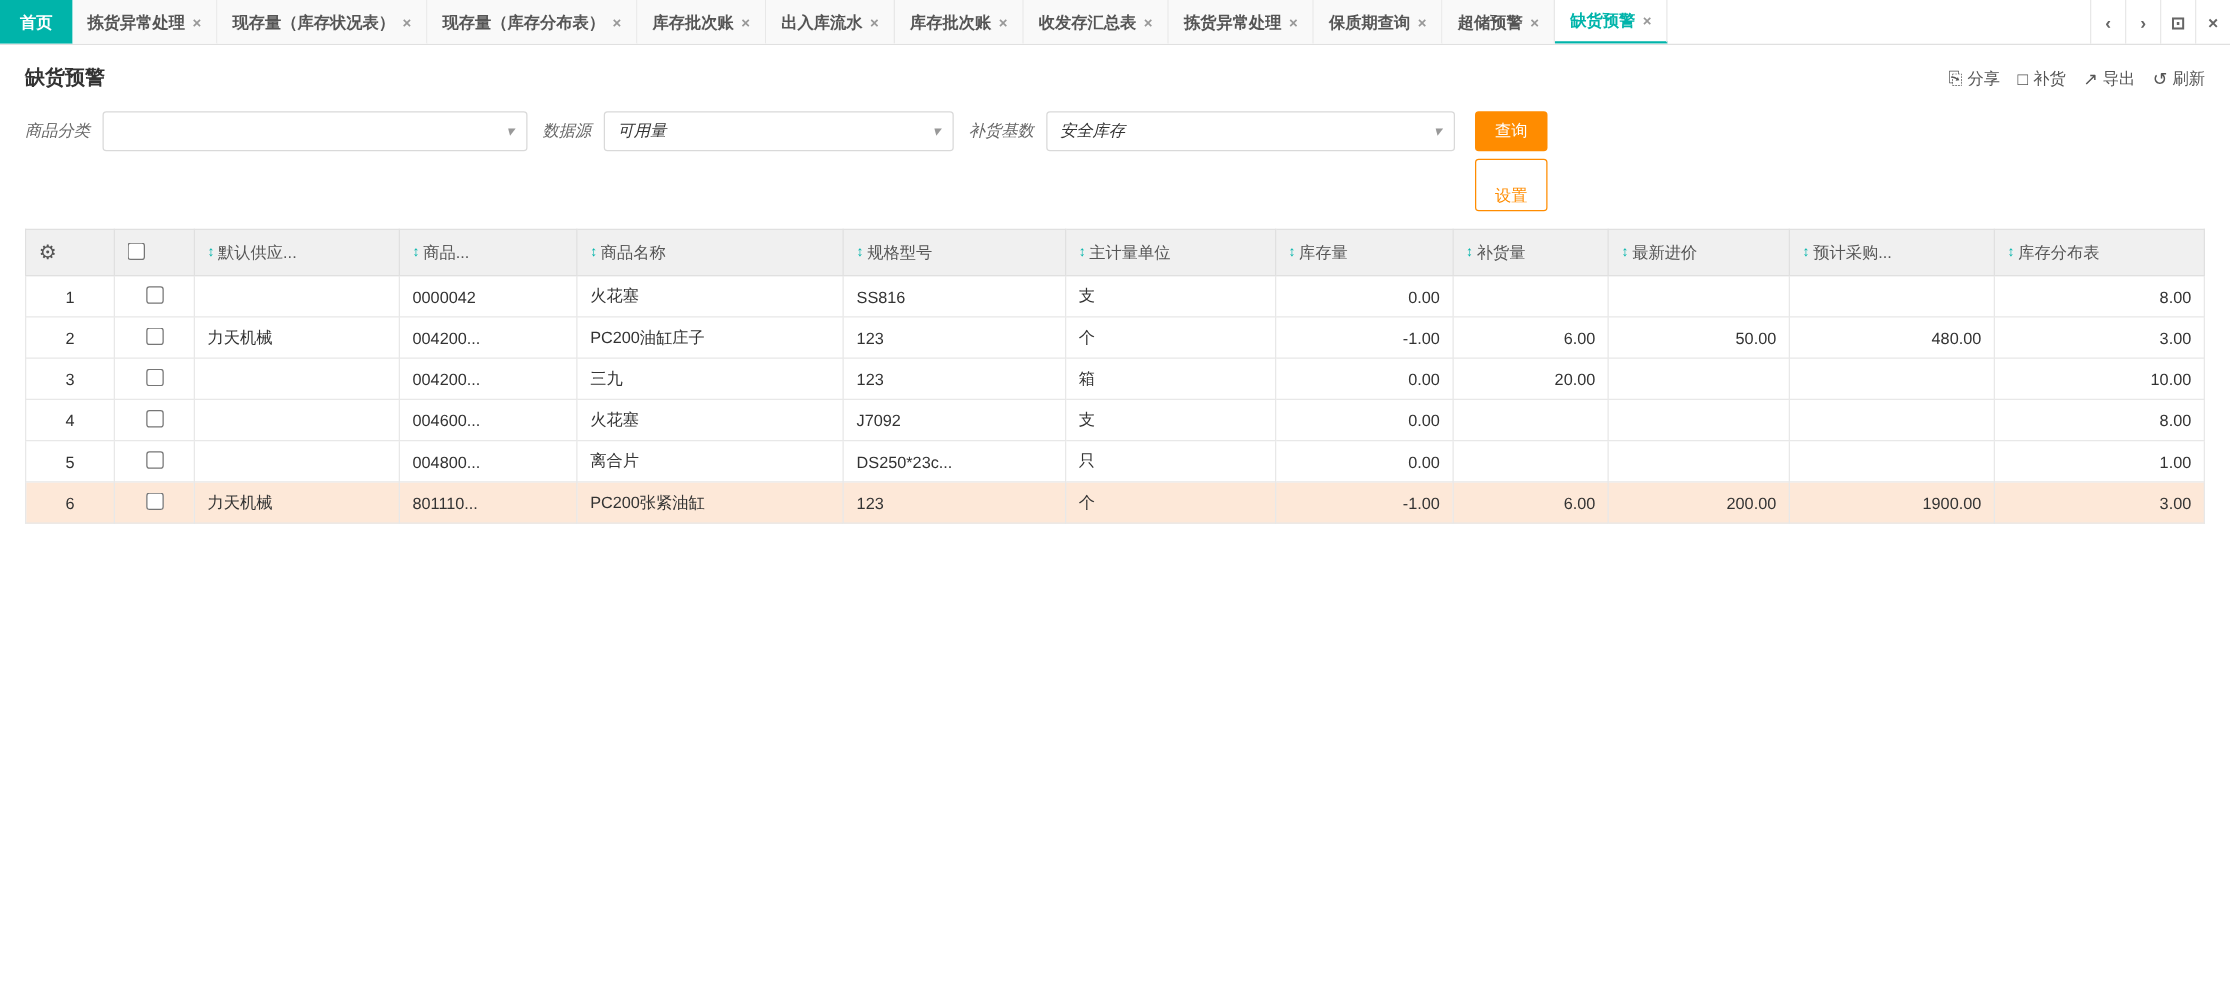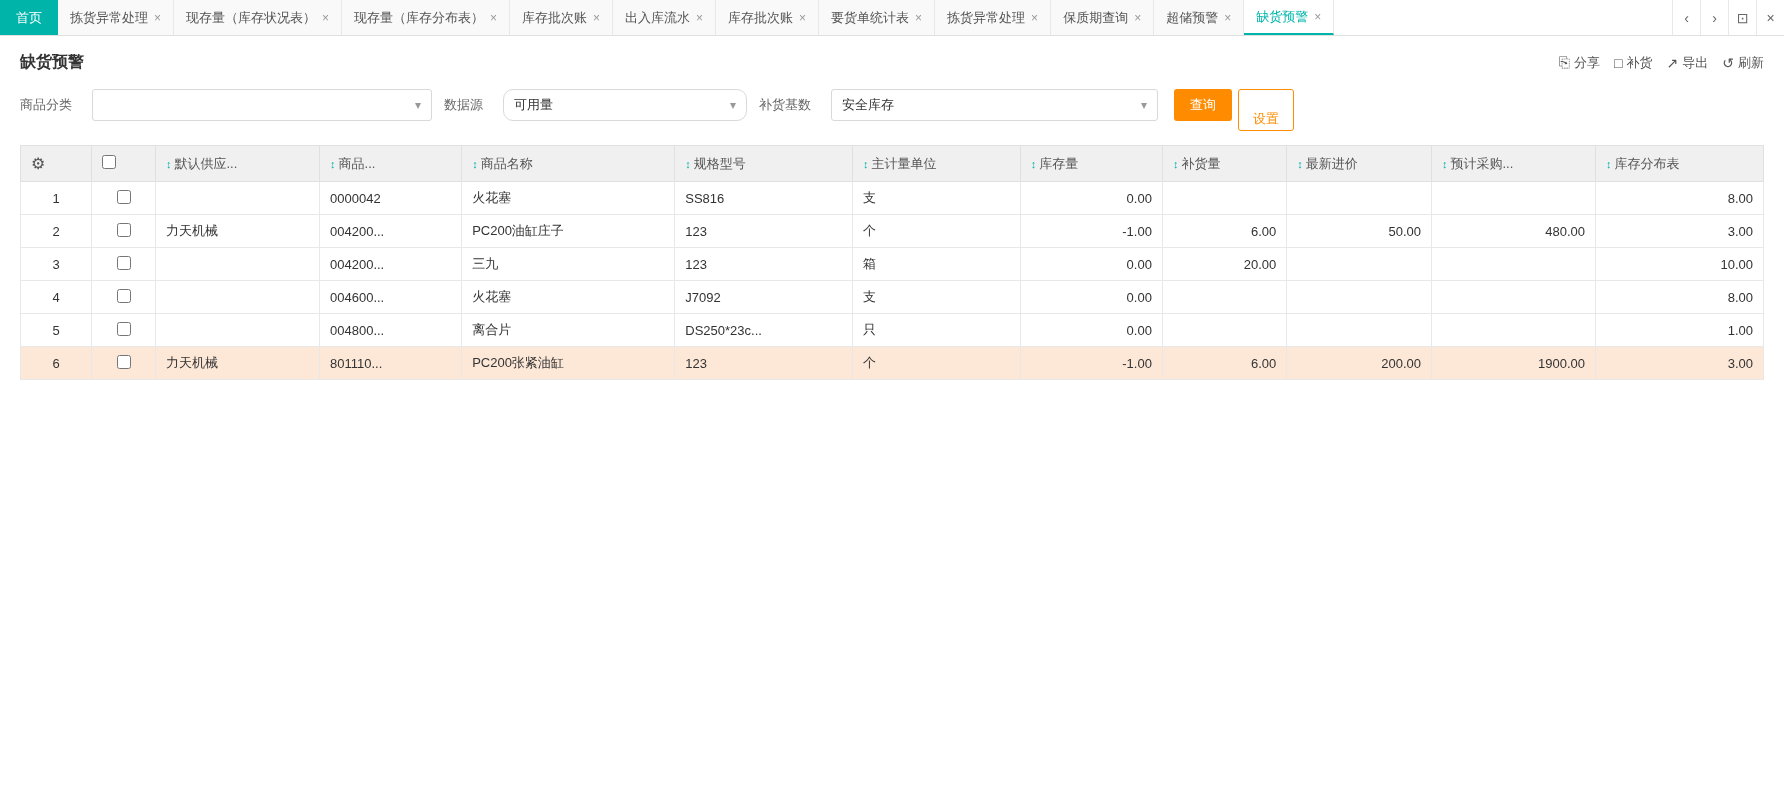--- a/index.html
+++ b/index.html
@@ -6,20 +6,21 @@
     body { font-family: 'Microsoft YaHei', Arial, sans-serif; font-size: 13px; background: #f5f5f5; color: #333; }
 
     
     .tab-bar {
       display: flex;
       align-items: center;
       background: #fff;
       border-bottom: 1px solid #e0e0e0;
       height: 36px;
       overflow: hidden;
+      font-weight: bold;
     }
     .tab-item {
       display: flex;
       align-items: center;
       padding: 0 12px;
       height: 100%;
       white-space: nowrap;
       cursor: pointer;
       border-right: 1px solid #e8e8e8;
       font-size: 13px;
@@ -99,42 +100,42 @@
       color: #555;
       cursor: pointer;
       font-size: 13px;
     }
     .action-icon {
       font-size: 14px;
     }
     .filter-group {
       display: flex;
       align-items: center;
-      gap: 20px;
+      gap: 10px;
+      font-style: italic;
     }
     .filter-label {
       color: #666;
       font-size: 13px;
       white-space: nowrap;
     }
     .filter-select {
       display: flex;
       align-items: center;
       border: 1px solid #d9d9d9;
       border-radius: 3px;
       padding: 4px 10px 4px 10px;
       cursor: pointer;
       background: #fff;
       width: 340px;
       justify-content: space-between;
       height: 32px;
     }
     .filter-select-md {
-      width: 244px;
-      border-radius: 10px;
+      width: 280px;
     }
     .filter-select-sm {
       width: 327px;
     }
     .filter-select-value {
       color: #333;
       font-size: 13px;
     }
     .filter-select-arrow {
       color: #999;
@@ -249,21 +250,21 @@
       </div>
       <div class="tab-item">
         <span>出入库流水</span>
         <span class="tab-close">×</span>
       </div>
       <div class="tab-item">
         <span>库存批次账</span>
         <span class="tab-close">×</span>
       </div>
       <div class="tab-item">
-        <span>要货单统计表</span>
+        <span>收发存汇总表</span>
         <span class="tab-close">×</span>
       </div>
       <div class="tab-item">
         <span>拣货异常处理</span>
         <span class="tab-close">×</span>
       </div>
       <div class="tab-item">
         <span>保质期查询</span>
         <span class="tab-close">×</span>
       </div>
@@ -327,21 +328,21 @@
     </div>
 
     <div class="filter-group">
       <span class="filter-label">补货基数</span>
       <div class="filter-select filter-select-sm">
         <span class="filter-select-value">安全库存</span>
         <span class="filter-select-arrow">▾</span>
       </div>
     </div>
 
-    <div style="display:flex; flex-direction:row; gap:6px; margin-left:4px;">
+    <div style="display:flex; flex-direction:column; gap:6px; margin-left:4px;">
       <button class="btn-query">查询</button>
       <button class="btn-settings">设置</button>
     </div>
   </div>
 
   <table class="data-table">
     <thead>
       <tr>
         <th class="col-index gear-cell">⚙</th>
         <th class="col-check td-center">

